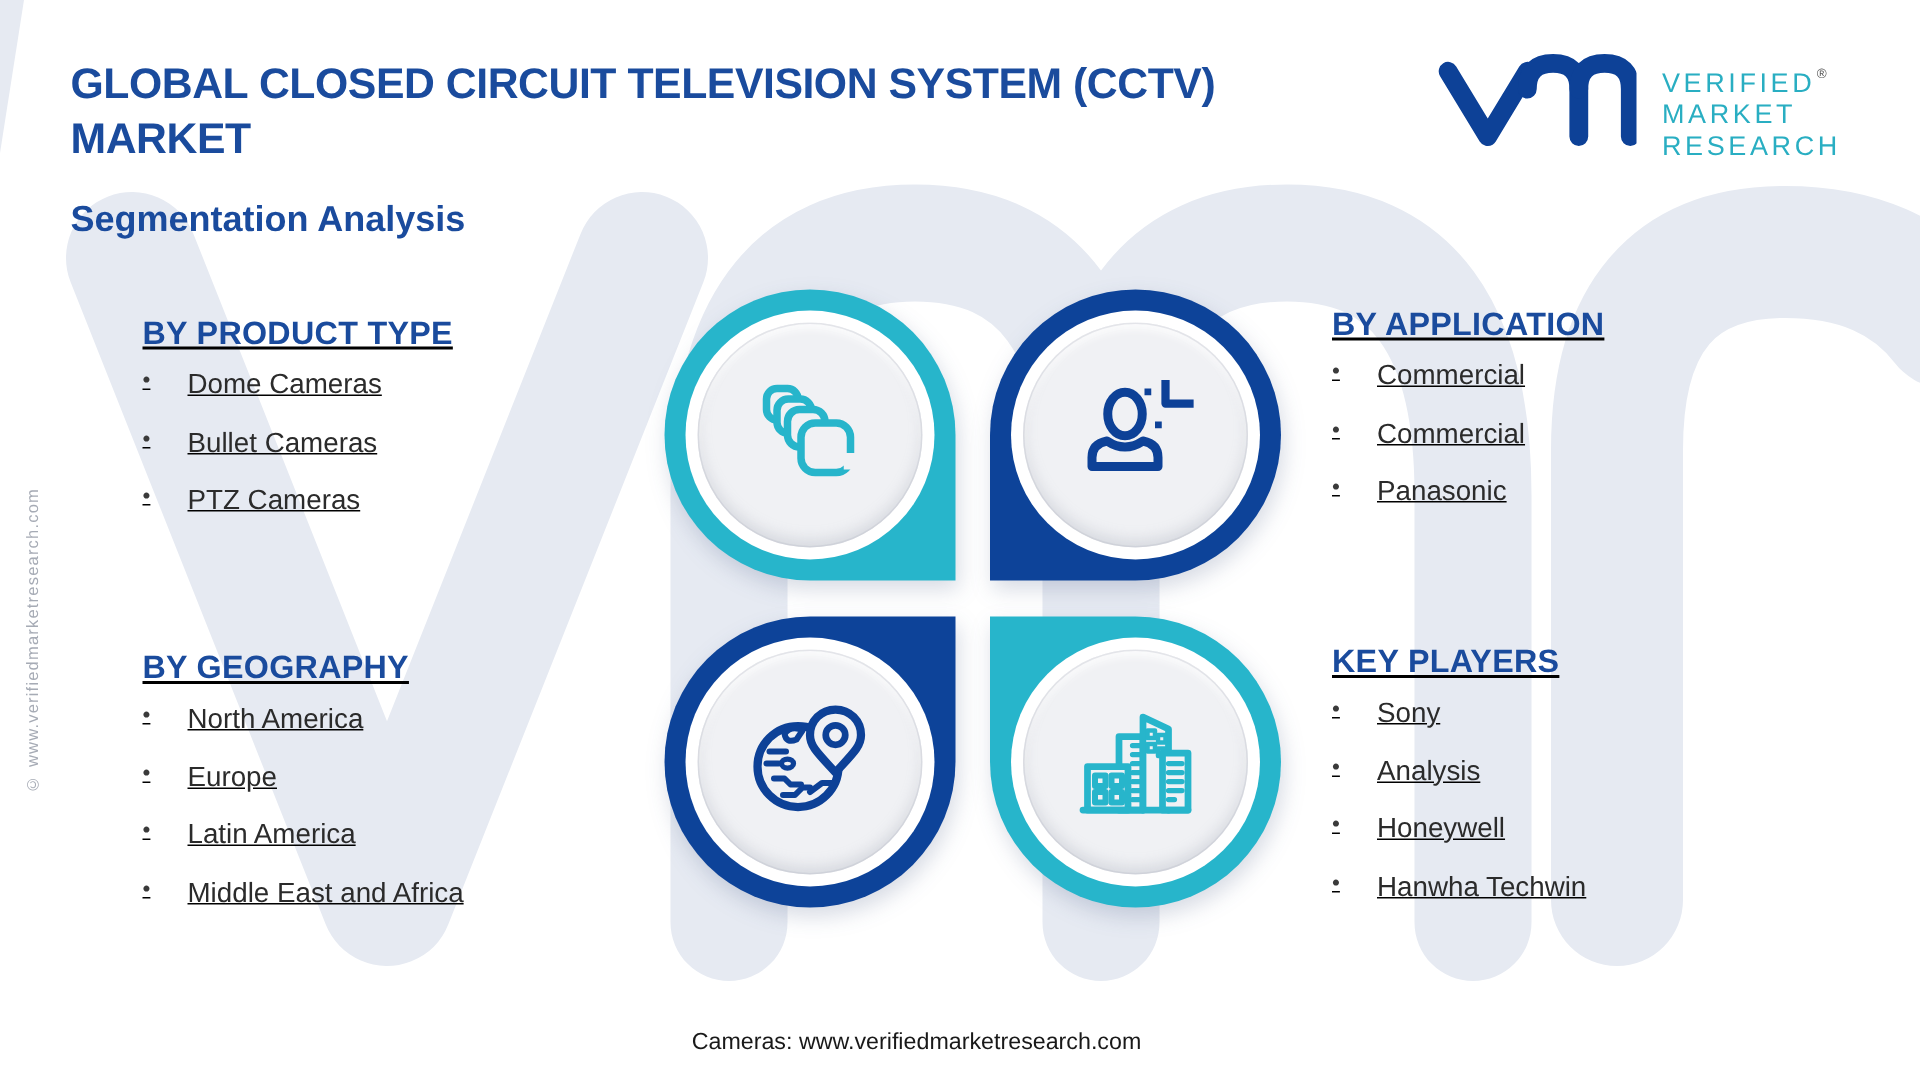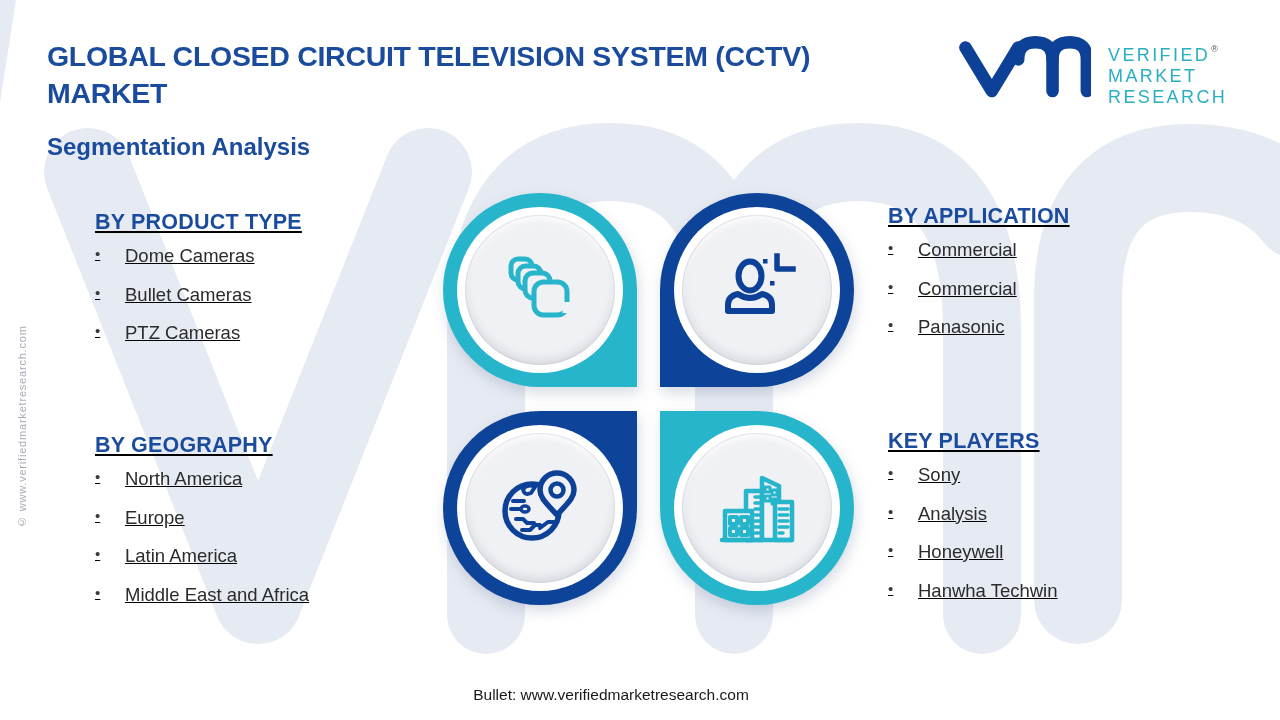--- a/index.html
+++ b/index.html
@@ -224,16 +224,16 @@
         <rect class="st fill-mask" stroke-width="4.5" x="12" y="47" width="27" height="29"></rect>
         <rect class="st" stroke-width="4" x="17" y="53" width="7" height="7"></rect>
         <rect class="st" stroke-width="4" x="28" y="53" width="7" height="7"></rect>
         <rect class="st" stroke-width="4" x="17" y="64" width="7" height="7"></rect>
         <rect class="st" stroke-width="4" x="28" y="64" width="7" height="7"></rect>
         <line class="st" stroke-width="4.5" x1="9" y1="76" x2="79" y2="76"></line>
       </svg>
     </div>
   </div>
 
-  <div class="source">Bullet: www.verifiedmarketresearch.com</div>
+  <div class="source">Cameras: www.verifiedmarketresearch.com</div>
   <div class="side-note">© www.verifiedmarketresearch.com</div>
 
 </div>
 
 </body></html>

